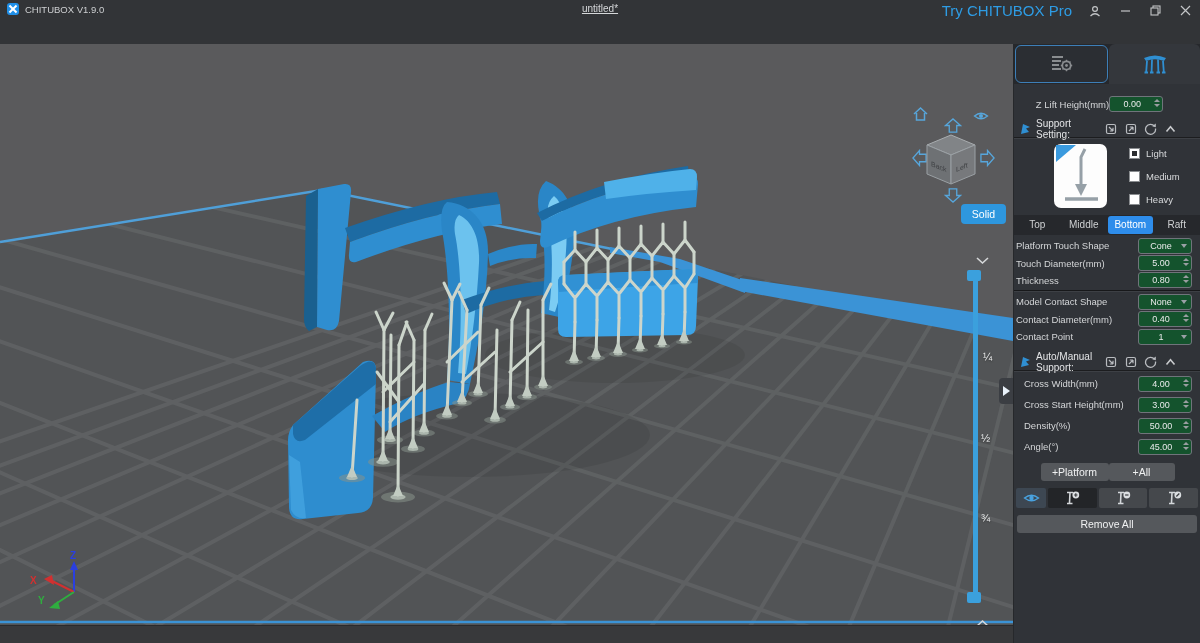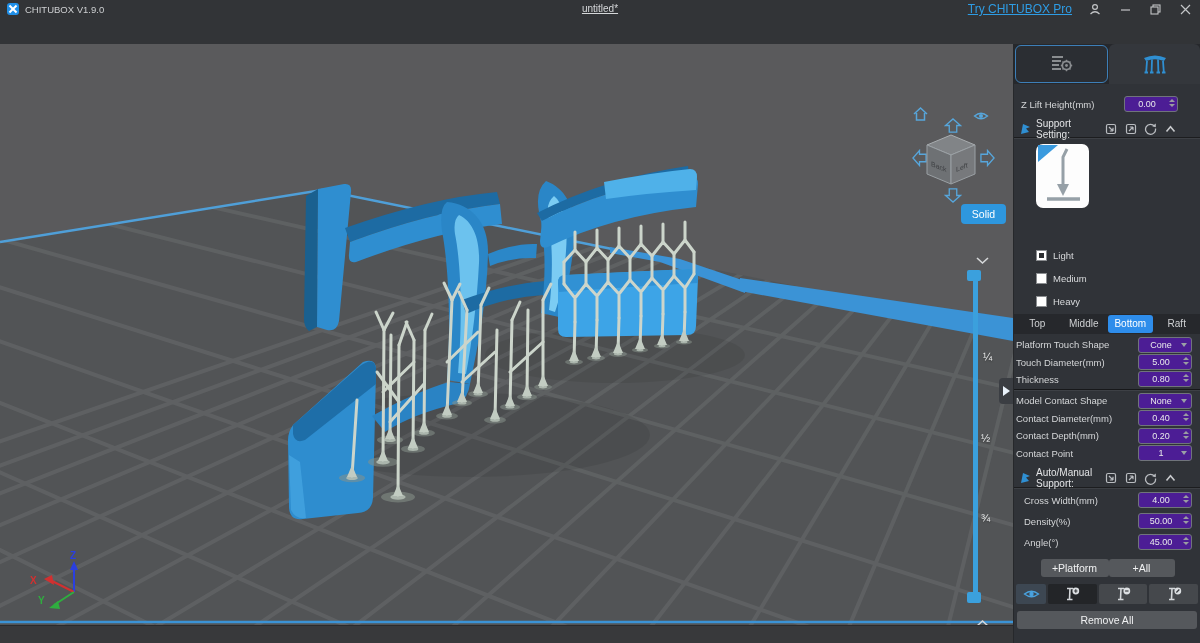--- a/index.html
+++ b/index.html
@@ -8,21 +8,21 @@
        -webkit-user-select:none;user-select:none;}
   
   #titlebar{position:absolute;left:0;top:0;width:1200px;height:44px;background:#323437;border-bottom:1px solid #27282a;}
   #titlebar .bar{position:absolute;left:0;top:0;width:100%;height:16px;display:flex;align-items:center;}
   .logo{width:12px;height:12px;border-radius:3px;background:#1f8fe8;margin:2px 6px 0 7px;position:relative;}
   .logo::before,.logo::after{content:"";position:absolute;left:5px;top:1px;width:2px;height:10px;background:#fff;}
   .logo::before{transform:rotate(45deg);} .logo::after{transform:rotate(-45deg);}
   .apptitle{font-size:9.5px;color:#cdcfd1;margin-top:2px;}
   .doctitle{position:absolute;left:0;right:0;top:3px;text-align:center;font-size:10px;color:#d6d8da;text-decoration:underline;}
   .winright{position:absolute;right:8px;top:2px;display:flex;align-items:center;gap:16px;}
-  .prolink{font-size:12px;color:#2e9ce4;text-decoration:underline;}
+  .prolink{font-size:15px;color:#2e9ce4;}
   .winbtn{width:14px;height:12px;display:flex;align-items:center;justify-content:center;}
   .winbtn svg{display:block;}
   
   #viewport{position:absolute;left:0;top:44px;width:1013px;height:581px;background:#5a5a5c;}
   #vpsvg{position:absolute;left:0;top:0;}
   .ovl{position:absolute;}
   .solidbtn{left:961px;top:160px;width:45px;height:20px;background:#2e97de;border-radius:4px;
             color:#fff;font-size:10.5px;display:flex;align-items:center;justify-content:center;}
   .chev{left:975px;width:15px;height:10px;}
   .slider-track{left:973px;top:231px;width:5px;height:324px;background:#3ba0dd;}
@@ -30,35 +30,35 @@
   .frac{color:#eceded;font-size:11px;text-shadow:0 1px 2px rgba(0,0,0,.35);}
   .expandtab{left:999px;top:334px;width:14px;height:26px;background:#3b3e43;border-radius:4px 0 0 4px;
              display:flex;align-items:center;justify-content:center;}
   .expandtab i{display:block;width:0;height:0;border-left:7px solid #e9f2fa;border-top:5px solid transparent;border-bottom:5px solid transparent;}
   
   #panel{position:absolute;left:1013px;top:44px;width:187px;height:599px;background:#303338;border-left:1px solid #26282b;box-sizing:border-box;}
   .ptabs{display:flex;height:40px;background:#26282c;}
   .ptab{flex:1;display:flex;align-items:center;justify-content:center;}
   .ptab.inactive{background:#2b2e33;border:1px solid #3d7fb8;border-radius:6px;margin:1px;}
   .ptab.active{background:#34373c;border-radius:6px 6px 0 0;}
-  .zrow{display:flex;align-items:center;justify-content:space-between;padding:0 22px 0 7px;margin-top:12px;height:16px;}
+  .zrow{display:flex;align-items:center;justify-content:center;padding:0 22px 0 7px;margin-top:12px;height:16px;}
   .plabel{font-size:9.5px;color:#d4d6d8;white-space:nowrap;}
-  .pctl{position:relative;width:52px;height:14px;background:#4c1d95;border:1px solid #70747b;border-radius:3px;
+  .pctl{position:relative;width:52px;height:14px;background:#14532d;border:1px solid #70747b;border-radius:3px;
         color:#e9eaeb;font-size:9px;display:flex;align-items:center;justify-content:center;flex:none;}
   .pctl .pval{transform:translateX(-4px);}
   .spinner{position:absolute;right:2px;top:2px;display:flex;flex-direction:column;gap:2px;}
   .spinner b{display:block;width:0;height:0;border-left:3px solid transparent;border-right:3px solid transparent;}
   .spinner .su{border-bottom:3px solid #9a9da1;}
   .spinner .sd{border-top:3px solid #9a9da1;}
   .caret{position:absolute;right:4px;top:5px;width:0;height:0;border-left:3.5px solid transparent;border-right:3.5px solid transparent;border-top:4px solid #9aa0a6;}
   .sechead{display:flex;align-items:center;margin-top:8px;height:17px;padding:0 23px 0 6px;border-bottom:1px solid #1c1d1f;box-shadow:0 1px 0 #3d4045;}
   .sechead .sectitle{font-size:10px;color:#e3e4e6;margin-left:5px;flex:1;}
   .hicons{display:flex;gap:7px;align-items:center;}
   .hicon{width:13px;height:13px;display:flex;align-items:center;justify-content:center;}
-  .prevrow{display:flex;margin:6px 0 0 22px;gap:38px;flex-direction:column;}
+  .prevrow{display:flex;margin:6px 0 0 40px;gap:22px;}
   .previewbox{width:53px;height:64px;background:#fdfdfd;border-radius:7px;}
   .cbcol{display:flex;flex-direction:column;gap:11px;margin-top:3px;}
   .cbrow{display:flex;align-items:center;gap:6px;height:12px;}
   .cbox{width:11px;height:11px;background:#fff;border:1px solid #8a8d90;box-sizing:border-box;}
   .cbox.checked::after{content:"";display:block;width:5px;height:5px;background:#2c2e31;margin:2px;}
   .cblabel{font-size:9.5px;color:#d8dadc;}
   .parttabs{display:flex;height:20px;background:#26282c;margin-top:7px;align-items:flex-start;}
   .parttab{flex:1;text-align:center;font-size:10px;color:#cfd1d3;line-height:18px;height:18px;margin:1px;}
   .parttab.active{background:#2e8deb;border-radius:3px;color:#fff;}
   .rows{margin-top:2px;}
@@ -516,30 +516,20 @@
           <span class="plabel">Contact Diameter(mm)</span>
           <span class="pctl">
             <span class="pval">0.40</span>
             <i class="spinner">
               <b class="su"></b>
               <b class="sd"></b>
             </i>
           </span>
         </div>
         <div class="prow">
-          <span class="plabel">Contact Depth(mm)</span>
-          <span class="pctl">
-            <span class="pval">0.20</span>
-            <i class="spinner">
-              <b class="su"></b>
-              <b class="sd"></b>
-            </i>
-          </span>
-        </div>
-        <div class="prow">
           <span class="plabel">Contact Point</span>
           <span class="pctl">
             <span class="pval">1</span>
             <i class="caret"></i>
           </span>
         </div>
       </div>
 
     <div class="sechead">
       <svg width="11" height="12" viewBox="0 0 11 12">
@@ -578,20 +568,30 @@
           <span class="plabel">Cross Width(mm)</span>
           <span class="pctl">
             <span class="pval">4.00</span>
             <i class="spinner">
               <b class="su"></b>
               <b class="sd"></b>
             </i>
           </span>
         </div>
         <div class="prow">
+          <span class="plabel">Cross Start Height(mm)</span>
+          <span class="pctl">
+            <span class="pval">3.00</span>
+            <i class="spinner">
+              <b class="su"></b>
+              <b class="sd"></b>
+            </i>
+          </span>
+        </div>
+        <div class="prow">
           <span class="plabel">Density(%)</span>
           <span class="pctl">
             <span class="pval">50.00</span>
             <i class="spinner">
               <b class="su"></b>
               <b class="sd"></b>
             </i>
           </span>
         </div>
         <div class="prow">

